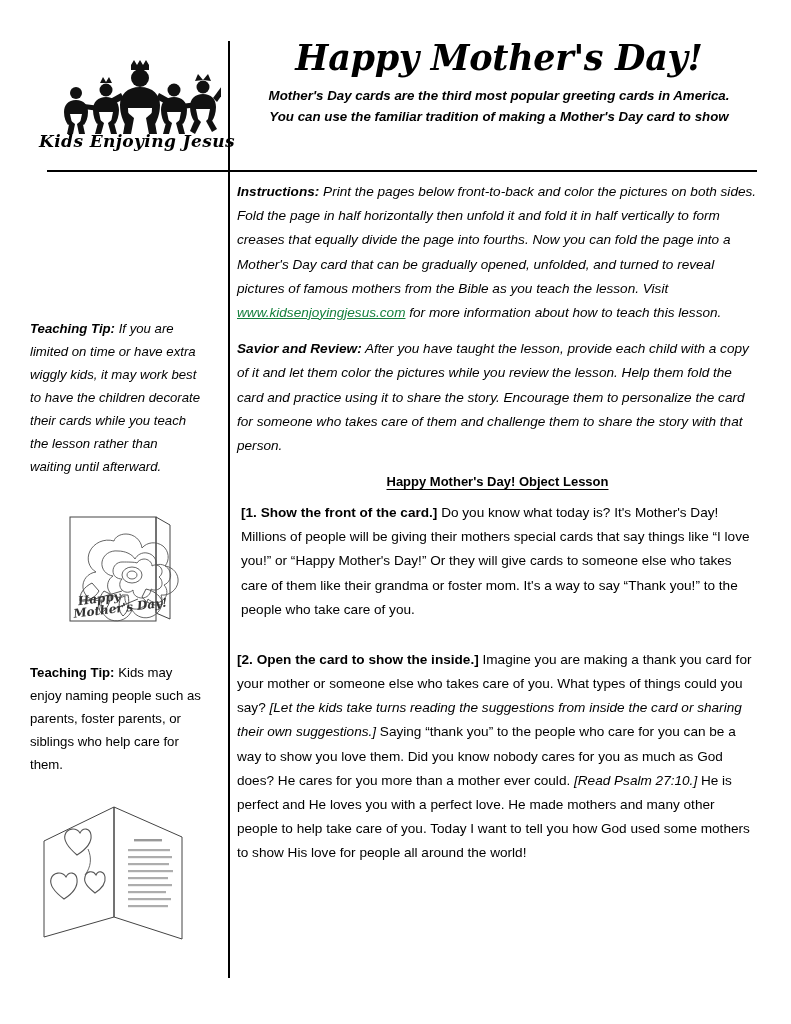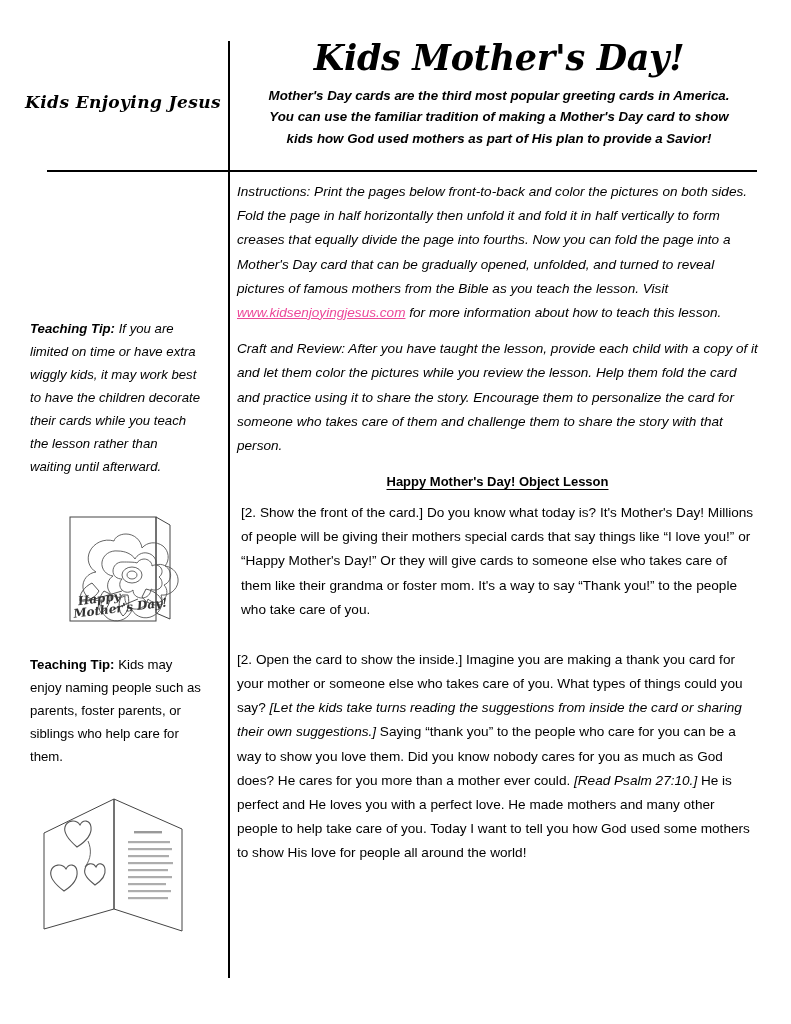--- a/index.html
+++ b/index.html
@@ -36,26 +36,26 @@
     left: 228px;
     top: 41px;
     width: 2px;
     height: 937px;
     background: #000;
   }
 
   
   .logo-block {
     position: absolute;
-    left: 34px;
+    left: 48px;
     top: 42px;
     width: 178px;
     height: 124px;
     display: flex;
-    flex-direction: row;
+    flex-direction: column;
     align-items: center;
     justify-content: center;
   }
   .logo-svg { display:block; }
   .logo-wordmark {
     font-family: "DejaVu Serif", serif;
     font-style: italic;
     font-weight: bold;
     font-size: 17px;
     letter-spacing: 0.4px;
@@ -121,25 +121,25 @@
     top: 180px;
     width: 521px;
   }
   .body-par {
     font-size: 13.6px;
     line-height: 1.78;
     margin: 0 0 12px 0;
     text-align: left;
   }
   .body-par.italic { font-style: italic; }
-  .body-par b { font-weight: normal; }
+  .body-par b { font-weight: bold; }
   .body-par i { font-style: italic; }
   .underline-link {
     text-decoration: underline;
-    color: #ec4899;
+    color: #15803d;
   }
 
   .section-heading {
     text-align: center;
     font-size: 13px;
     font-weight: bold;
     margin: 16px 0 10px 0;
     line-height: 1.3;
   }
   .section-heading span {
@@ -200,24 +200,23 @@
                  c2 -3 4 -8 4 -14 0 -8 -5 -13 -13 -13 z"></path>
         <path d="M143 60 l-6 14 5 3 6 -12 z"></path>
         <path d="M157 60 l7 12 -5 3 -6 -11 z"></path>
         <path d="M160 41 l9 -12 4 3 -9 13 z"></path>
       </g>
     </svg>
     <div class="logo-wordmark">Kids Enjoying Jesus</div>
   </div>
 
   <div class="header">
-    <h1 class="doc-title">Kids Mother's Day!</h1>
+    <h1 class="doc-title">Happy Mother's Day!</h1>
     <p class="subtitle">Mother's Day cards are the third most popular greeting cards in America.</p>
     <p class="subtitle">You can use the familiar tradition of making a Mother's Day card to show</p>
-    <p class="subtitle">kids how God used mothers as part of His plan to provide a Savior!</p>
   </div>
 
   <div class="left-col">
 
     <p class="tip italic">
       <b>Teaching Tip:</b><span> If you are limited on time or have extra wiggly kids, it may work best to have the children decorate their cards while you teach the lesson rather than waiting until afterward.</span>
     </p>
 
     <div class="figure card-front">
       <svg width="128" height="125" viewBox="0 0 128 125">
@@ -251,21 +250,21 @@
           <path d="M36 96 L70 86 M62 104 L86 94" stroke="#555"></path>
         </g>
 
         <g transform="rotate(-7 28 97)">
           <text x="26" y="100" font-family="DejaVu Serif, serif" font-style="italic" font-weight="bold" font-size="12" fill="#333">Happy</text>
           <text x="20" y="112" font-family="DejaVu Serif, serif" font-style="italic" font-weight="bold" font-size="12" fill="#333">Mother's Day!</text>
         </g>
       </svg>
     </div>
 
-    <p class="tip" style="margin-top:24px;">
+    <p class="tip" style="margin-top:32px;">
       <b>Teaching Tip:</b><span> Kids may enjoy naming people such as parents, foster parents, or siblings who help care for them.</span>
     </p>
 
     <div class="figure card-open">
       <svg width="160" height="150" viewBox="0 0 160 150">
         <g fill="none" stroke="#444" stroke-width="1">
 
           <path d="M8 42 L78 8 L78 118 L8 138 Z"></path>
 
           <path d="M78 8 L146 38 L146 140 L78 118 Z"></path>
@@ -297,29 +296,29 @@
     </div>
   </div>
 
   <div class="right-col">
 
     <p class="body-par italic">
       <b>Instructions:</b><span> Print the pages below front-to-back and color the pictures on both sides. Fold the page in half horizontally then unfold it and fold it in half vertically to form creases that equally divide the page into fourths. Now you can fold the page into a Mother's Day card that can be gradually opened, unfolded, and turned to reveal pictures of famous mothers from the Bible as you teach the lesson. Visit </span><span class="underline-link">www.kidsenjoyingjesus.com</span><span> for more information about how to teach this lesson.</span>
     </p>
 
     <p class="body-par italic">
-      <b>Craft and Review:</b><span> After you have taught the lesson, provide each child with a copy of it and let them color the pictures while you review the lesson. Help them fold the card and practice using it to share the story. Encourage them to personalize the card for someone who takes care of them and challenge them to share the story with that person.</span>
+      <b>Savior and Review:</b><span> After you have taught the lesson, provide each child with a copy of it and let them color the pictures while you review the lesson. Help them fold the card and practice using it to share the story. Encourage them to personalize the card for someone who takes care of them and challenge them to share the story with that person.</span>
     </p>
 
     <h2 class="section-heading">
       <span>Happy Mother's Day! Object Lesson</span>
     </h2>
 
     <p class="body-par lead-indent gap-after">
-      <b>[2. Show the front of the card.]</b><span> Do you know what today is? It's Mother's Day! Millions of people will be giving their mothers special cards that say things like “I love you!” or “Happy Mother's Day!” Or they will give cards to someone else who takes care of them like their grandma or foster mom. It's a way to say “Thank you!” to the people who take care of you.</span>
+      <b>[1. Show the front of the card.]</b><span> Do you know what today is? It's Mother's Day! Millions of people will be giving their mothers special cards that say things like “I love you!” or “Happy Mother's Day!” Or they will give cards to someone else who takes care of them like their grandma or foster mom. It's a way to say “Thank you!” to the people who take care of you.</span>
     </p>
 
     <p class="body-par">
       <b>[2. Open the card to show the inside.]</b><span> Imagine you are making a thank you card for your mother or someone else who takes care of you. What types of things could you say? </span><i>[Let the kids take turns reading the suggestions from inside the card or sharing their own suggestions.]</i><span> Saying “thank you” to the people who care for you can be a way to show you love them. Did you know nobody cares for you as much as God does? He cares for you more than a mother ever could. </span><i>[Read Psalm 27:10.]</i><span> He is perfect and He loves you with a perfect love. He made mothers and many other people to help take care of you. Today I want to tell you how God used some mothers to show His love for people all around the world!</span>
     </p>
 
   </div>
 
 </div>
 

